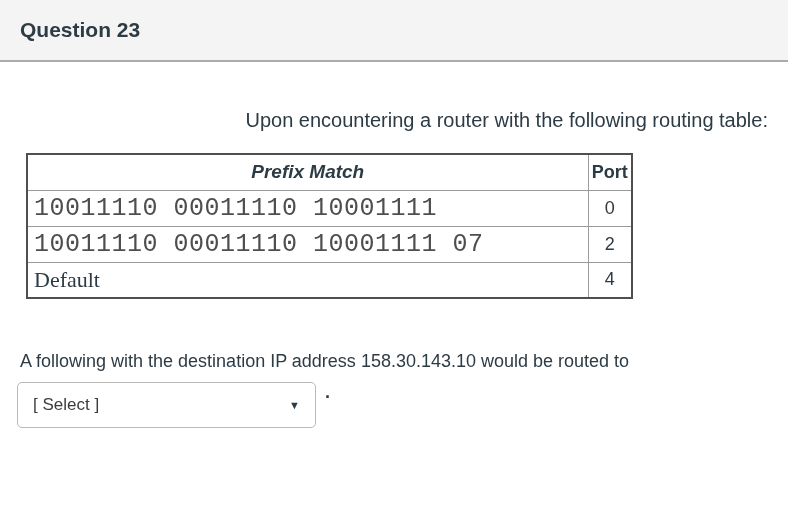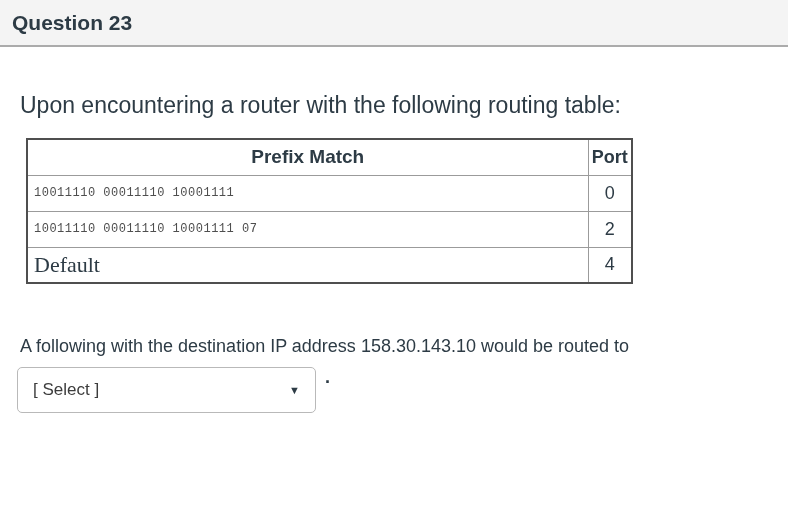--- a/index.html
+++ b/index.html
@@ -15,70 +15,72 @@
   * { box-sizing: border-box; }
   html, body {
     margin: 0; padding: 0;
     width: 788px; height: 528px;
     background: var(--page-bg);
     overflow: hidden;
     font-family: "Liberation Sans", sans-serif;
     color: var(--text-dark);
   }
   .question-header {
-    height: 47px;
+    height: 62px;
     background: var(--header-bg);
     border-bottom: 2px solid var(--header-border);
     display: flex;
     align-items: center;
-    padding: 0 12px;
+    padding: 0 20px;
   }
   .question-title {
     margin: 0;
     font-size: 21px;
     font-weight: bold;
     color: var(--text-dark);
   }
   .question-body { padding: 0 20px; }
   .intro-text {
     margin: 47px 0 0 0;
-    font-size: 23px;
+    font-size: 20px;
     line-height: 23px;
     color: var(--text-dark);
+    text-align: right;
   }
   table.routing-table {
     margin: 21px 0 0 6px;
     border-collapse: collapse;
     border: 2px solid var(--table-outer-border);
     width: 607px;
     table-layout: fixed;
   }
   table.routing-table th,
   table.routing-table td {
     border: 1px solid var(--table-inner-border);
     height: 36px;
     vertical-align: middle;
   }
   th.prefix-header {
     font-size: 19px;
     font-weight: bold;
     text-align: center;
     color: var(--text-dark);
+    font-style: italic;
   }
   th.port-header {
     font-size: 18px;
     font-weight: bold;
     text-align: center;
     width: 44px;
     color: var(--text-dark);
   }
   td.prefix-cell {
     padding: 0 6px;
     font-family: "Liberation Mono", monospace;
-    font-size: 12px;
+    font-size: 25px;
     letter-spacing: 0.5px;
     color: var(--binary-text);
     white-space: nowrap;
   }
   td.prefix-cell.plain {
     font-family: Liberation Serif, serif;
     font-size: 22px;
     letter-spacing: 0;
     color: var(--text-dark);
   }

